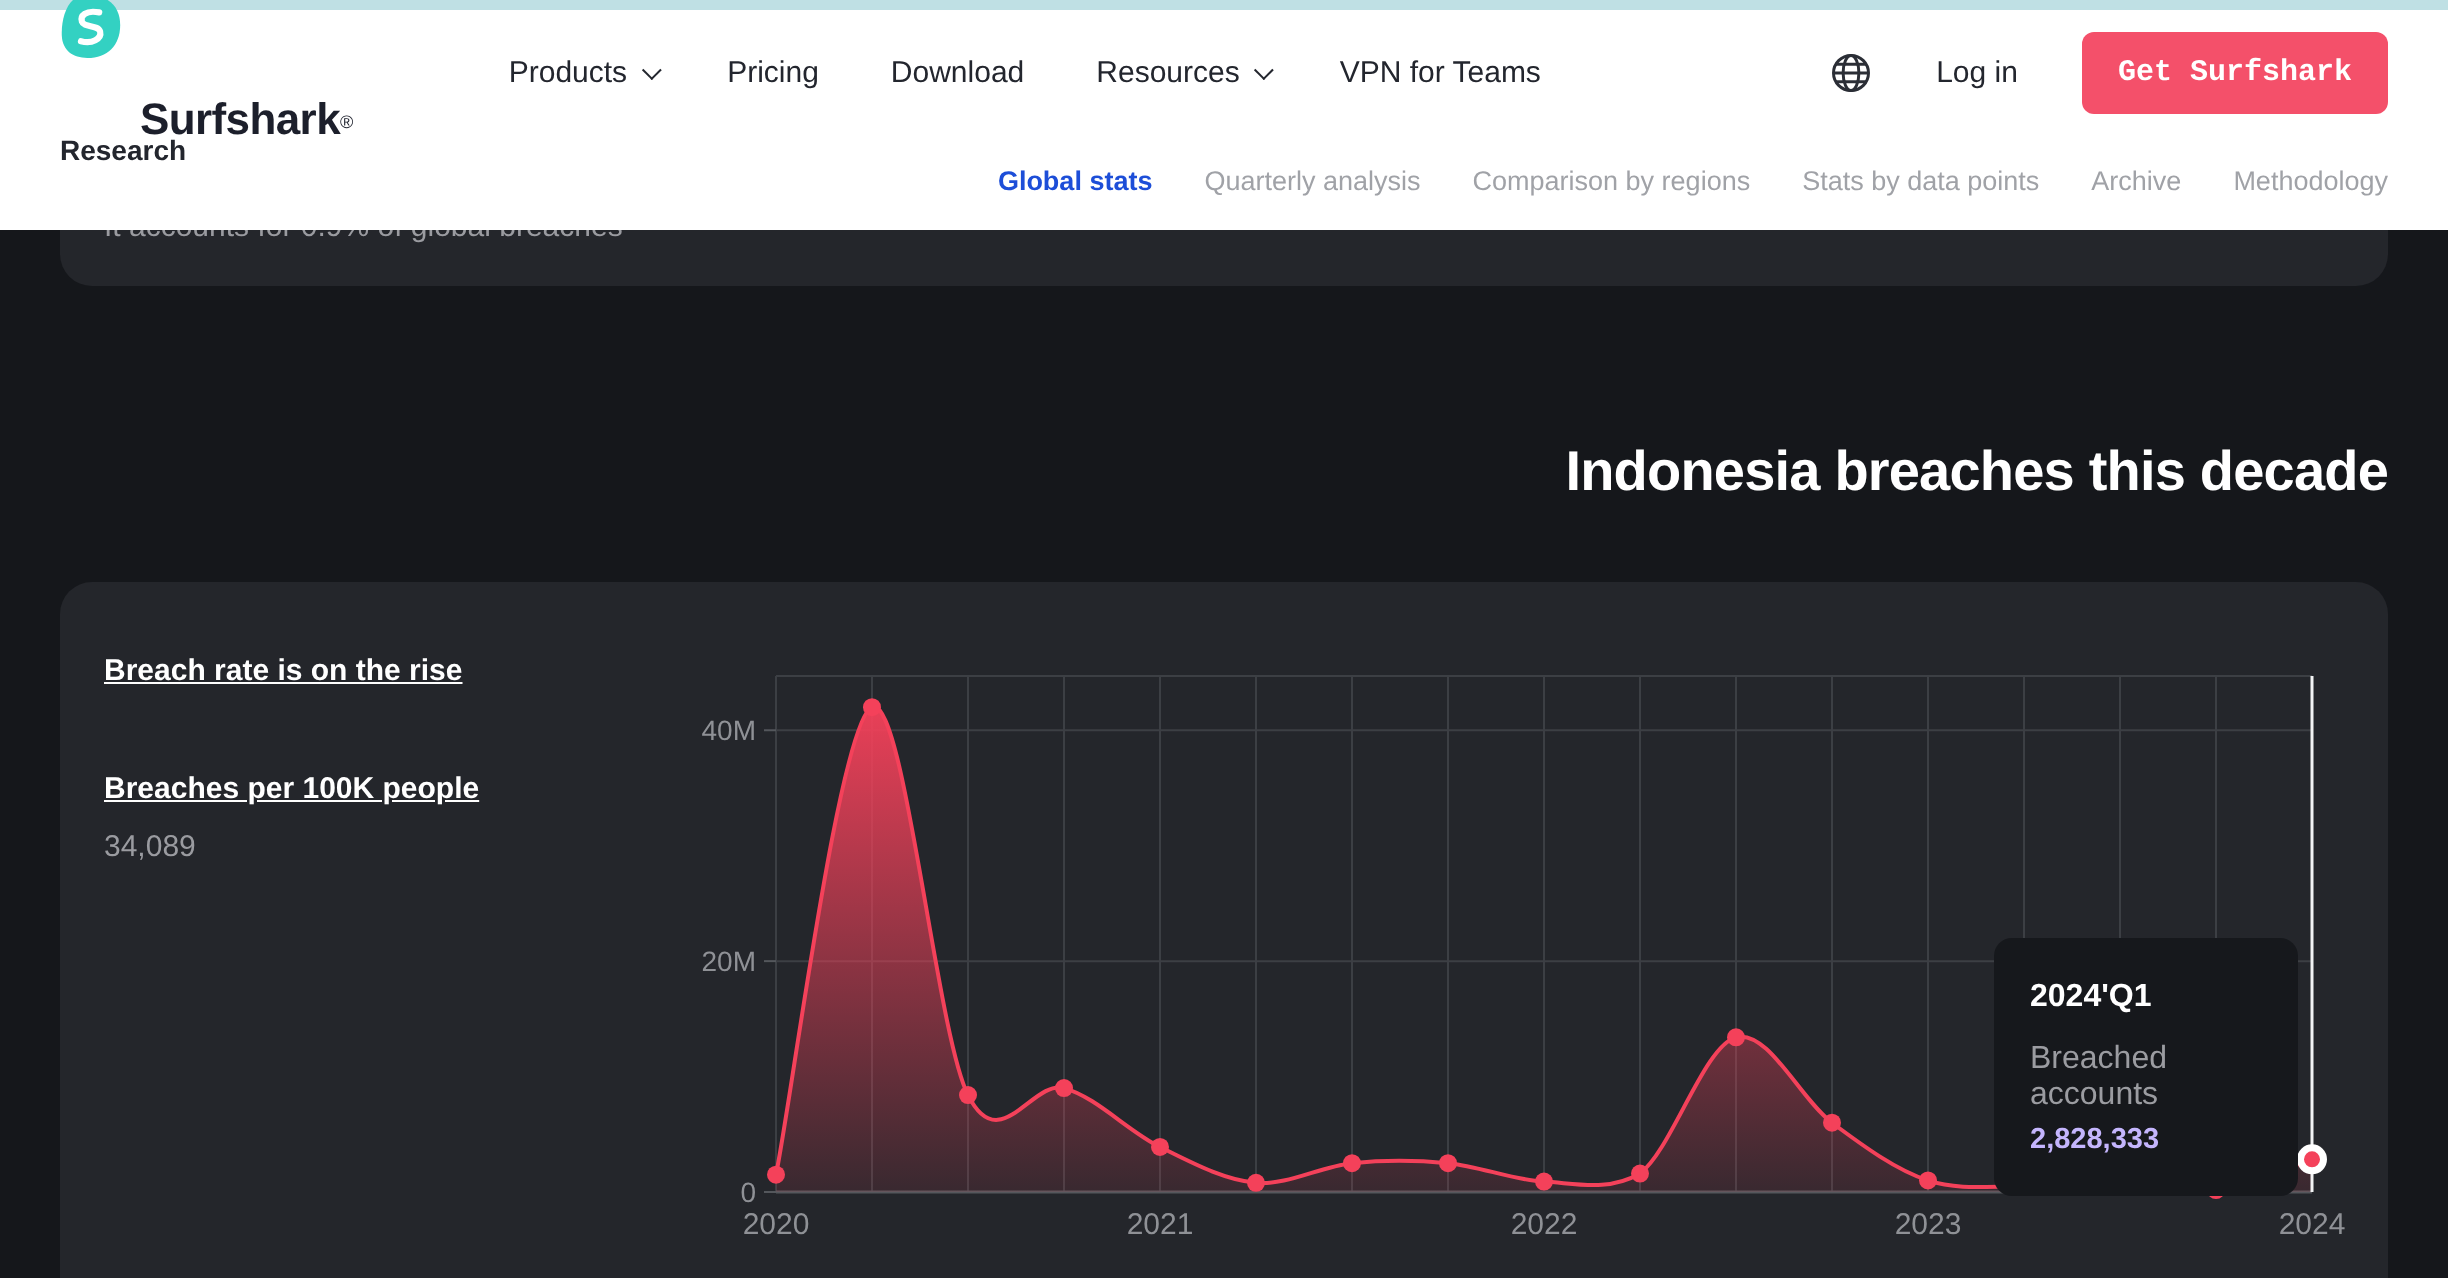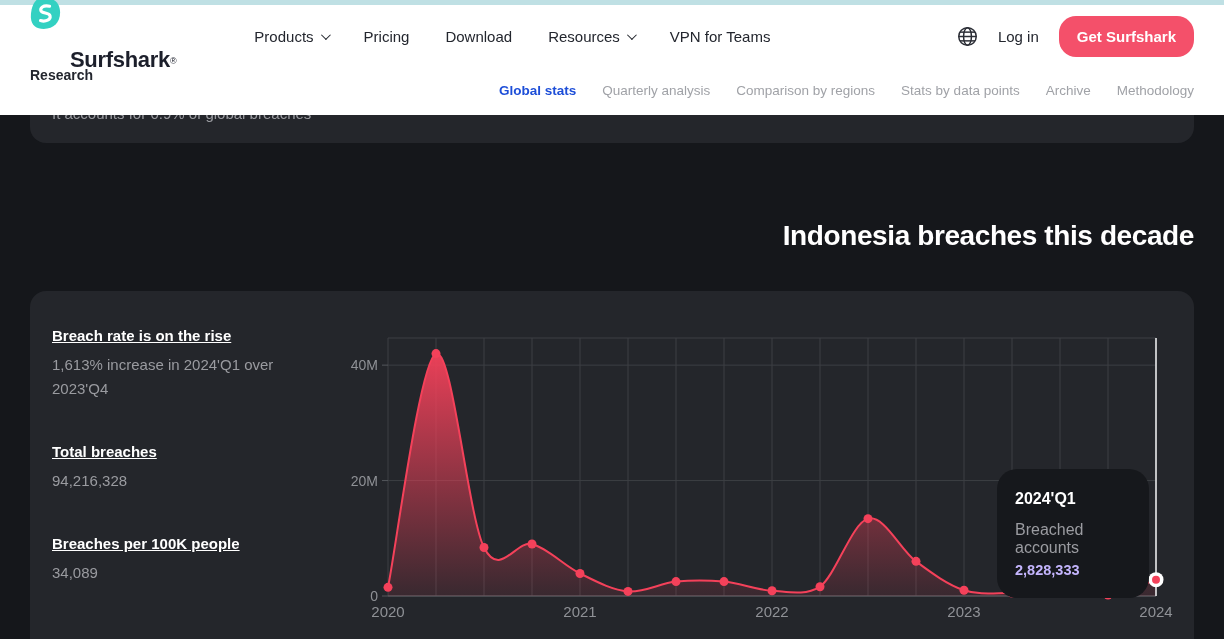--- a/index.html
+++ b/index.html
@@ -12,46 +12,46 @@
   
   .topstrip { height:5px; background:var(--topbar,#bfe0e4); }
   .header { background:#ffffff; height:110px; padding:0 30px; }
   .header-row1 { display:flex; align-items:center; height:62px; }
   .logo { display:flex; align-items:flex-start; gap:9px; cursor:pointer; }
   .logo-word { font-size:22px; font-weight:700; color:#1c1f2b; letter-spacing:-0.3px; line-height:30px;margin-top:48px;}
   .logo sup { font-size:9px; font-weight:400; vertical-align:top; position:relative; top:1px;}
   .main-nav { display:flex; align-items:flex-end; gap:36px; margin-left:78px; }
   .nav-item { font-size:15px; color:#23262e; cursor:pointer; display:flex; align-items:center; gap:7px; }
   .chev { width:7px; height:7px; border-right:1.6px solid #23262e; border-bottom:1.6px solid #23262e; transform:rotate(45deg) translateY(-2px); display:inline-block; }
-  .header-right { margin-left:auto; display:flex; align-items:center; gap:20px; }
+  .header-right { margin-left:auto; display:flex; align-items:center; gap:32px; }
   .globe { width:21px; height:21px; cursor:pointer; }
   .login { font-size:15px; color:#23262e; cursor:pointer; }
   .cta-btn { background:var(--cta_pink,#f4506a); color:#fff; font-size:15px; font-weight:700;
-    border:none; border-radius:17px; padding:12px 18px; cursor:pointer; font-family:Liberation Sans, sans-serif; }
+    border:none; border-radius:6px; padding:12px 18px; cursor:pointer; font-family:Liberation Mono, monospace; }
   .header-row2 { display:flex; align-items:flex-start; height:46px;flex-direction:column; }
   .section-label { font-size:14px; font-weight:700; color:#23262e; }
   .sub-nav { margin-left:auto; display:flex; align-items:center; gap:26px; }
   .sub-item { font-size:13.5px; color:#a0a2a7; cursor:pointer; }
   .sub-item.active { color:#1d4ed8; font-weight:700; }
   
   .top-card { margin:0 30px; height:28px; background:var(--card_bg,#24262b);
     border-radius:0 0 16px 16px; overflow:hidden; position:relative; }
   .top-card .clipped { position:absolute; top:-10px; left:22px; font-size:15px; color:#9a9ba0; white-space:nowrap; }
   .page-title { margin:77px 30px 0 30px; color:#ffffff; font-size:28px; font-weight:700; letter-spacing:-0.4px;text-align:right; }
   .chart-card { margin:39px 30px 0 30px; height:380px; background:var(--card_bg,#24262b);
     border-radius:16px; position:relative; }
   .stats { position:absolute; left:22px; top:36px; width:280px; }
   .stat { margin-bottom:34px; }
   .stat-title { color:#ffffff; font-size:15px; font-weight:700; margin-bottom:9px;text-decoration:underline; }
   .stat-value { color:#9a9ba0; font-size:15px; line-height:24px; max-width:235px; }
   .stat + .stat { margin-top:42px; }
   .chart-wrap { position:absolute; left:310px; top:38px; width:854px; height:300px; }
   .chart-wrap svg text { font-family:"Liberation Sans","DejaVu Sans",sans-serif; }
   .tooltip { position:absolute; left:657px; top:140px; width:152px;
-    background:var(--tooltip_bg,#16181c); border-radius:20px; padding:21px 18px 20px 18px; }
+    background:var(--tooltip_bg,#16181c); border-radius:9px; padding:21px 18px 20px 18px; }
   .tooltip-title { color:#ffffff; font-size:16px; font-weight:600; }
   .tooltip-label { color:#9b9ca1; font-size:16px; margin-top:13px; }
   .tooltip-value { color:#c4b5fd; font-size:14.5px; font-weight:700; margin-top:5px; }
 </style>
 </head>
 <body>
 
 <div class="topstrip"></div>
 
 <header class="header">
@@ -110,25 +110,20 @@
 <div class="top-card">
   <div class="clipped">It accounts for 0.9% of global breaches</div>
 </div>
 
 <h1 class="page-title">Indonesia breaches this decade</h1>
 
 <section class="chart-card">
   <div class="stats">
     <div class="stat">
       <div class="stat-title">Breach rate is on the rise</div>
-      <div class="stat-value">1,613% increase in 2024'Q1 over 2023'Q4</div>
-    </div>
-    <div class="stat">
-      <div class="stat-title">Total breaches</div>
-      <div class="stat-value">94,216,328</div>
     </div>
     <div class="stat">
       <div class="stat-title">Breaches per 100K people</div>
       <div class="stat-value">34,089</div>
     </div>
   </div>
 
   <div class="chart-wrap">
     <div id="chart-svg-holder"><svg width="854" height="300" viewBox="0 0 854 300">
           <defs>

